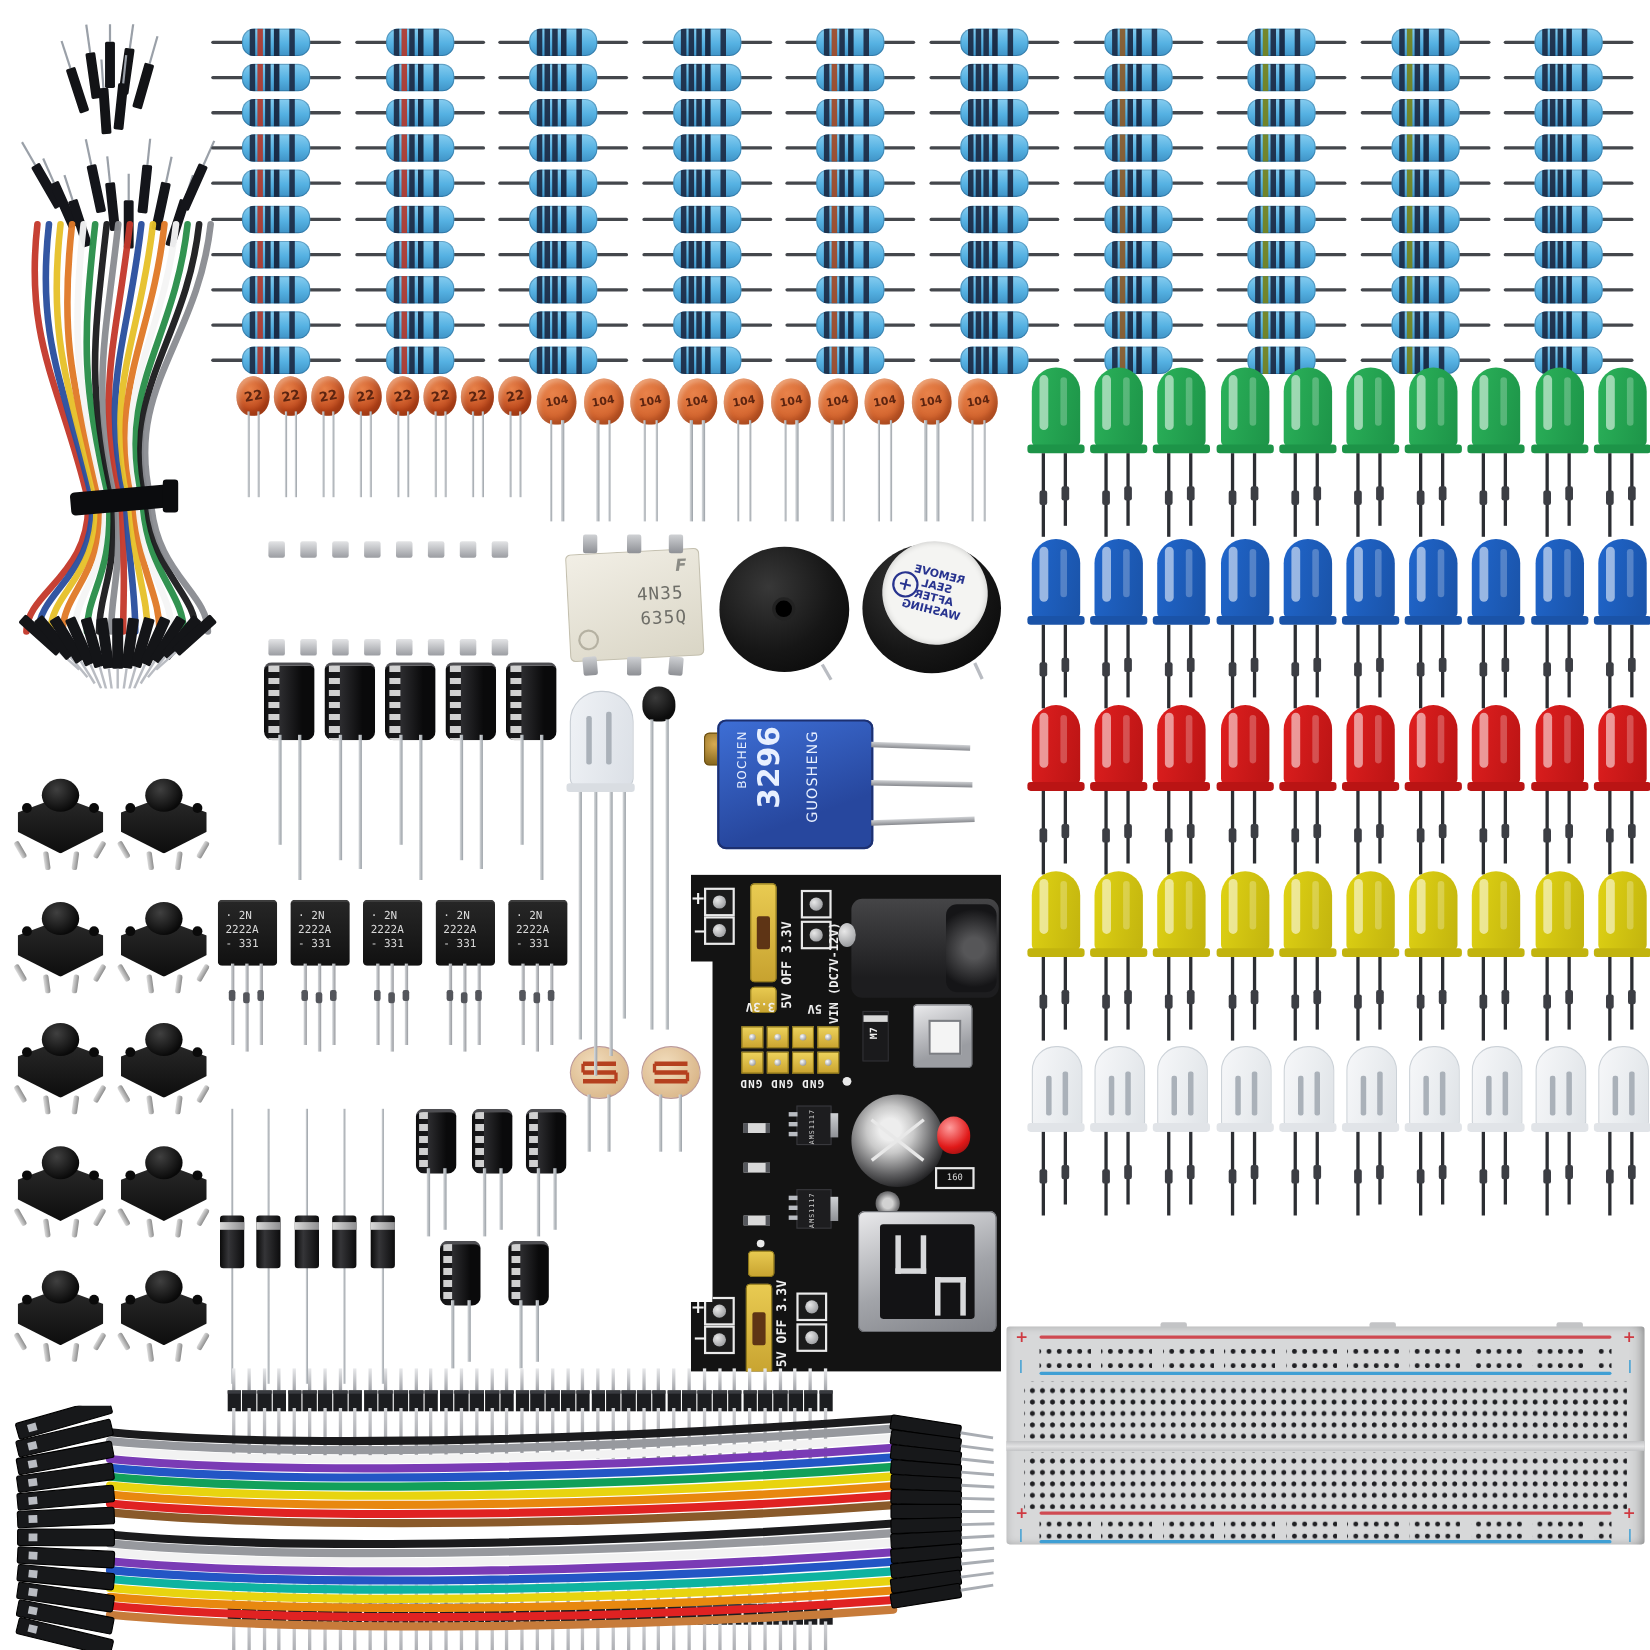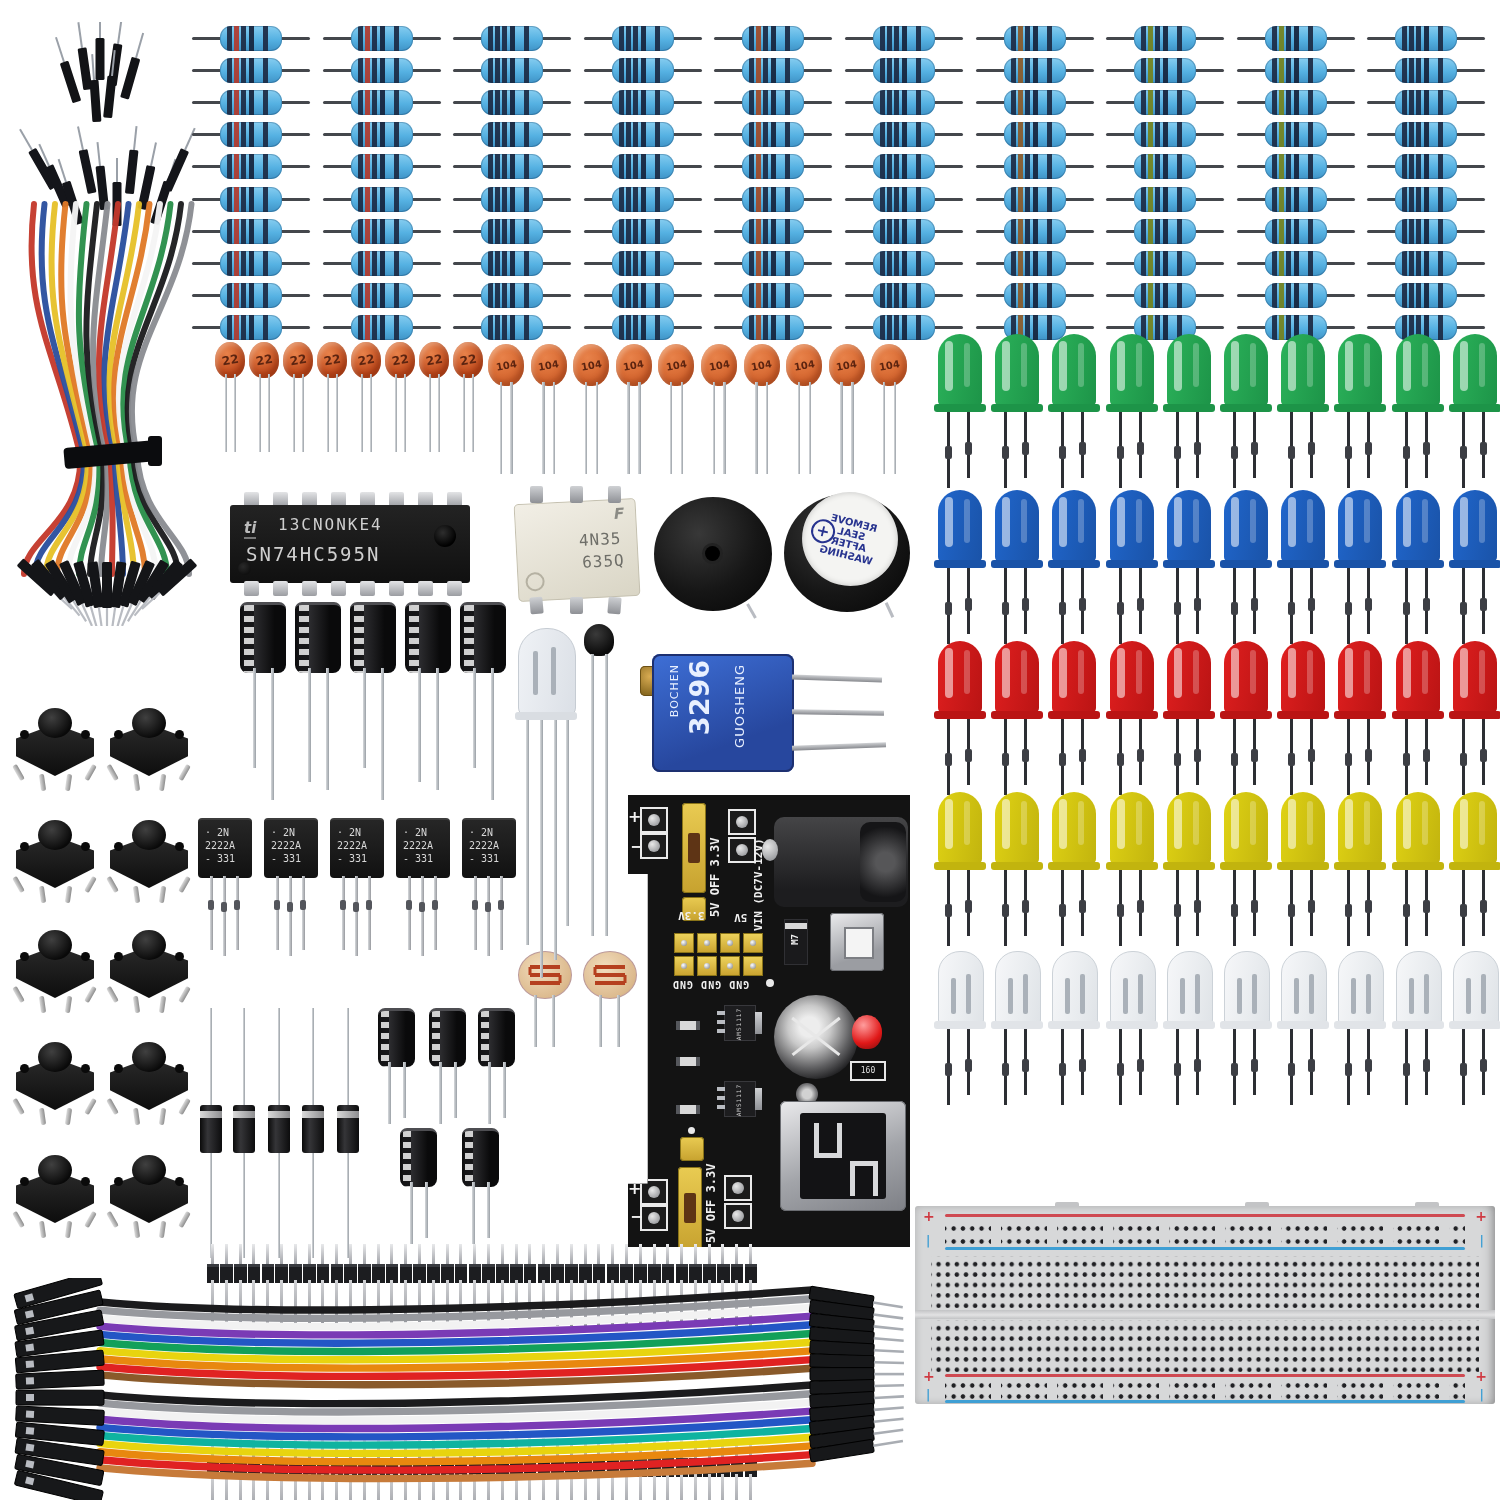--- a/index.html
+++ b/index.html
@@ -2259,27 +2259,20 @@
   <div class="abs" id="ic-chip" style="left:230px;top:490px;width:240px;height:110px">
     <div id="ic-pins-top"></div>
       <span class="dip-pin abs" style="left: 217px; top: 2px;"></span>
       <span class="dip-pin abs" style="left: 188px; top: 2px;"></span>
       <span class="dip-pin abs" style="left: 159px; top: 2px;"></span>
       <span class="dip-pin abs" style="left: 130px; top: 2px;"></span>
       <span class="dip-pin abs" style="left: 101px; top: 2px;"></span>
       <span class="dip-pin abs" style="left: 72px; top: 2px;"></span>
       <span class="dip-pin abs" style="left: 43px; top: 2px;"></span>
       <span class="dip-pin abs" style="left: 14px; top: 2px;"></span>
-    <div class="dip-body" style="left:0;top:15px;width:240px;height:78px">
-      <span class="abs" style="left:14px;top:14px;color:#bbb;font-style:italic;font-weight:bold;font-size:15px;border-bottom:2px solid #777">ti</span>
-      <div class="ic-text" style="left:48px;top:10px;font-size:16px">13CNONKE4</div>
-      <div class="ic-text" style="left:16px;top:38px;font-size:19px">SN74HC595N</div>
-      <span class="ic-hole" style="right:14px;top:20px"></span>
-      <span class="abs" style="left:8px;bottom:8px;width:13px;height:13px;border-radius:50%;background:radial-gradient(circle at 40% 35%,#2a2a2a,#050505)"></span>
-    </div>
     <div id="ic-pins-bot"></div>
   <span class="dip-pin abs" style="left: 14px; top: 91px; position: absolute;"></span>
       <span class="dip-pin abs" style="left: 43px; top: 91px; position: absolute;"></span>
       <span class="dip-pin abs" style="left: 72px; top: 91px; position: absolute;"></span>
       <span class="dip-pin abs" style="left: 101px; top: 91px; position: absolute;"></span>
       <span class="dip-pin abs" style="left: 130px; top: 91px; position: absolute;"></span>
       <span class="dip-pin abs" style="left: 159px; top: 91px; position: absolute;"></span>
       <span class="dip-pin abs" style="left: 188px; top: 91px; position: absolute;"></span>
       <span class="dip-pin abs" style="left: 217px; top: 91px; position: absolute;"></span>
     </div>

